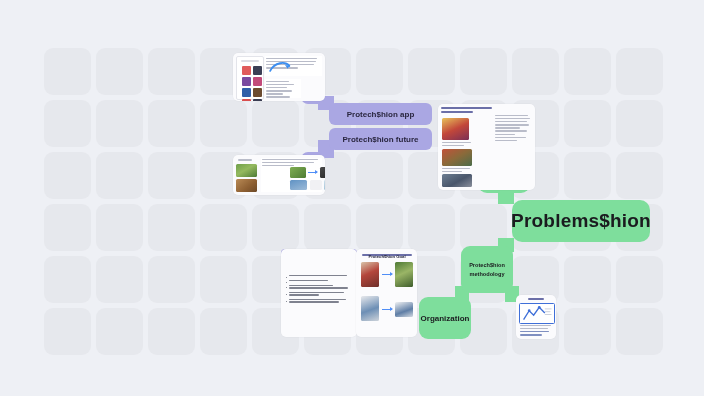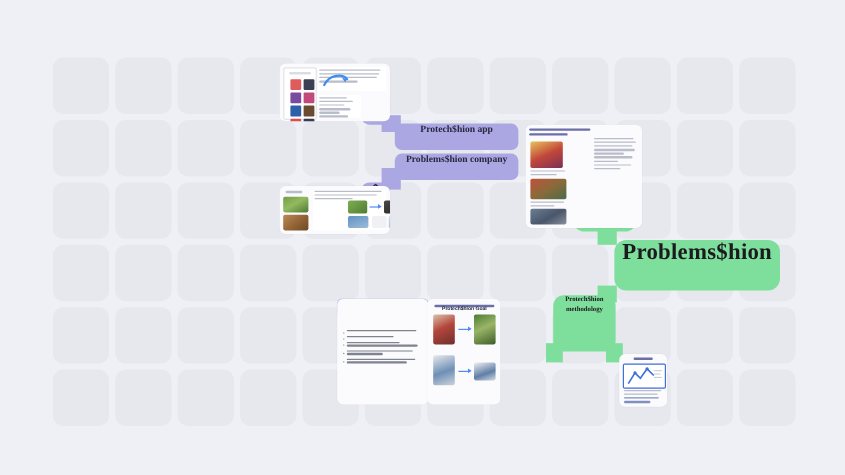--- a/index.html
+++ b/index.html
@@ -30,24 +30,23 @@
     width:47px;height:47px;
     background:#e6e8ed;
     border-radius:9px;
   }
 
   
   .node{
     position:absolute;
     box-sizing:border-box;
     display:flex;
-    align-items:flex-start;
+    align-items:center;
     justify-content:center;
     border-radius:9px;
-    font-family:Liberation Serif, serif;
   }
   .green{background:#7ede9c;color:#1b1b1f;}
   .purple{background:#aaa7e3;color:#2a2740;}
 
   
   #title-node{
     left:512px;top:200px;width:138px;height:42px;
     border-radius:10px;
     font-size:19px;font-weight:bold;
     letter-spacing:.2px;
@@ -229,27 +228,30 @@
   </div>
 
   <div class="node green" id="problems-node">
     <span>Problems</span>
   </div>
 
   <div class="node green" id="methodology-node">
     <span>Protech$hion methodology</span>
   </div>
 
+  <div class="node green" id="organization-node">
+    <span>Organization</span>
+  </div>
 
   <div class="node purple" id="app-node">
     <span>Protech$hion app</span>
   </div>
 
   <div class="node purple" id="company-node">
-    <span>Problems$hion company</span>
+    <span>Protech$hion future</span>
   </div>
 
   <div class="node purple" id="pin-node">
     <svg width="13" height="13" viewBox="0 0 24 24">
       <path d="M12 2C8.7 2 6 4.7 6 8c0 4.5 6 13 6 13s6-8.5 6-13c0-3.3-2.7-6-6-6z" fill="none" stroke="#2a2740" stroke-width="2"></path>
       <circle cx="12" cy="8" r="2.2" fill="#2a2740"></circle>
     </svg>
   </div>
 
   <div class="node purple" id="house-node">

